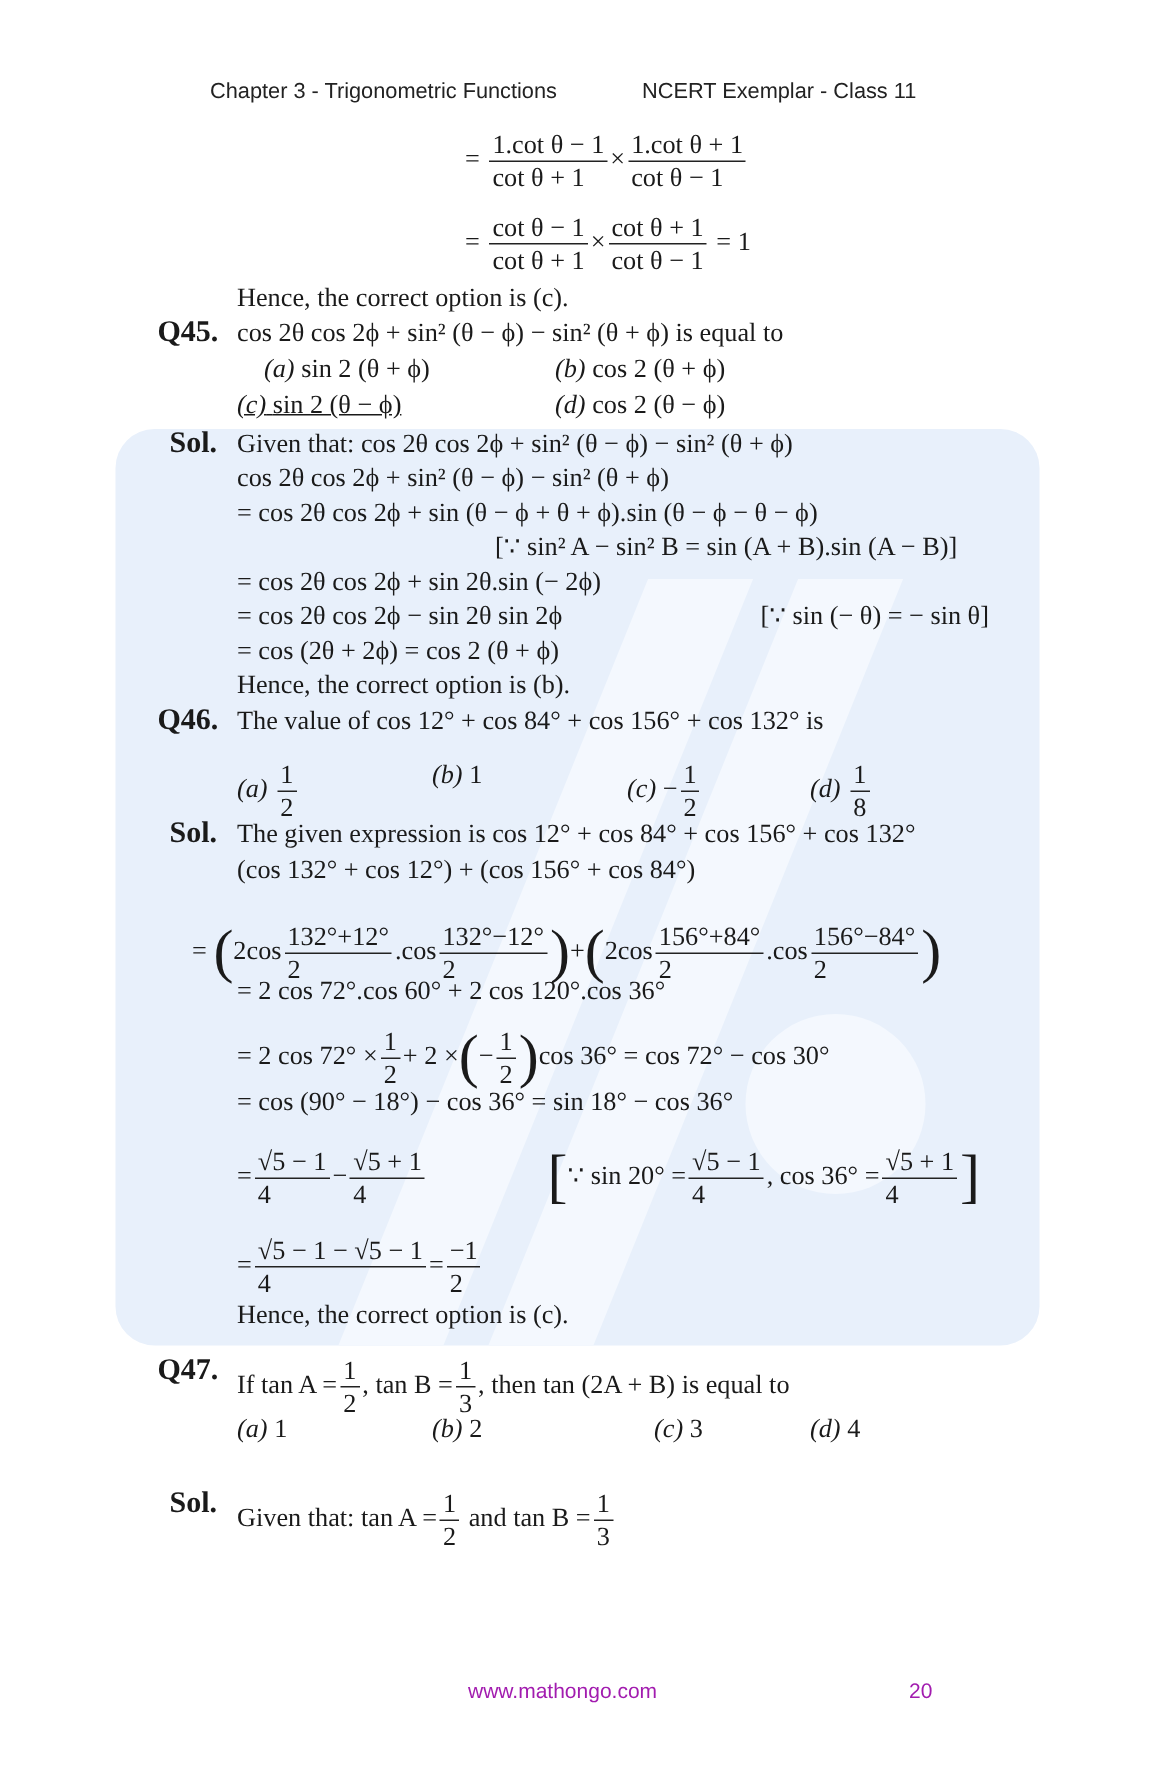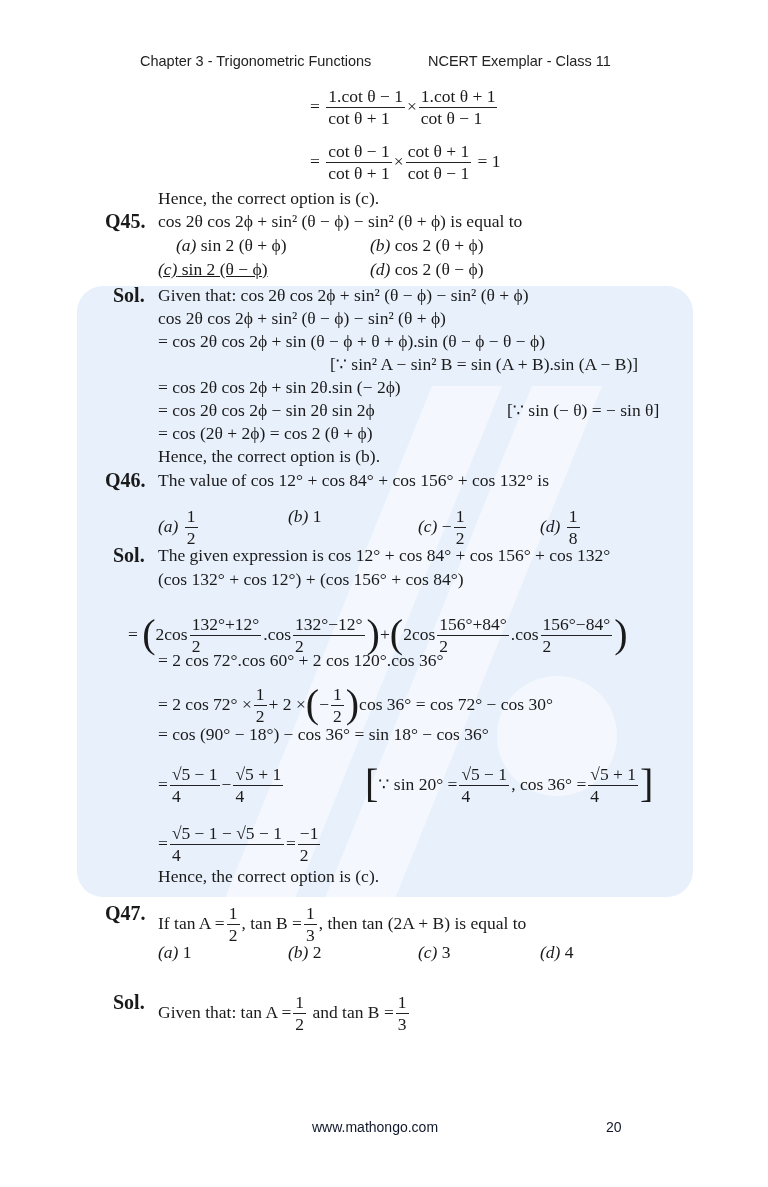--- a/index.html
+++ b/index.html
@@ -11,21 +11,21 @@
   .wm .s1,.wm .s2{position:absolute;background:#f4f8fe;width:70px;height:520px;transform:skewX(-22deg);top:100px;}
   .wm .s1{left:250px;} .wm .s2{left:350px;}
   .wm .dot{position:absolute;width:120px;height:120px;border-radius:50%;background:#f4f8fe;left:420px;top:390px;}
   .ln{position:absolute;font-size:17.5px;white-space:nowrap;line-height:20px;}
   .qn{position:absolute;font-weight:bold;font-size:20px;line-height:20px;}
   .frac{display:inline-flex;flex-direction:column;align-items:flex-start;vertical-align:middle;margin:0 2px;line-height:21px;}
   .frac .n{border-bottom:1px solid #222;padding:0 2px;}
   .frac .d{padding:0 2px;}
   i{font-style:italic;}
   .big{font-size:40px;font-weight:200;vertical-align:middle;line-height:20px;position:relative;top:-2px;}
-  .ftr{position:absolute;top:1119px;font-family:"Liberation Sans","DejaVu Sans",sans-serif;font-size:14px;color:#0f172a;}
+  .ftr{position:absolute;top:1119px;font-family:"Liberation Sans","DejaVu Sans",sans-serif;font-size:14px;color:#a21caf;}
 </style>
 </head>
 <body>
 
 <div class="hdr">
   <span class="l">Chapter 3 - Trigonometric Functions</span>
   <span class="r">NCERT Exemplar - Class 11</span>
 </div>
 
 <div class="wm">
@@ -160,21 +160,21 @@
   <span>If tan A =</span><span class="frac">
       <span class="n">1</span>
       <span class="d">2</span>
     </span><span>, tan B =</span><span class="frac">
       <span class="n">1</span>
       <span class="d">3</span>
     </span><span>, then tan (2A + B) is equal to</span>
 </div>
 <div class="ln" style="left:158px;top:942px;"><i>(a)</i> <span>1</span></div>
 <div class="ln" style="left:288px;top:942px;"><i>(b)</i> <span>2</span></div>
-<div class="ln" style="left:418px;top:942px;text-align:center;"><i>(c)</i> <span>3</span></div>
+<div class="ln" style="left:436px;top:942px;text-align:center;"><i>(c)</i> <span>3</span></div>
 <div class="ln" style="left:540px;top:942px;"><i>(d)</i> <span>4</span></div>
 
 <div class="qn" style="left:113px;top:992px;">Sol.</div>
 <div class="ln" style="left:158px;top:992px;">
   <span>Given that: tan A =</span><span class="frac">
       <span class="n">1</span>
       <span class="d">2</span>
     </span> <span>and tan B =</span><span class="frac">
       <span class="n">1</span>
       <span class="d">3</span>

